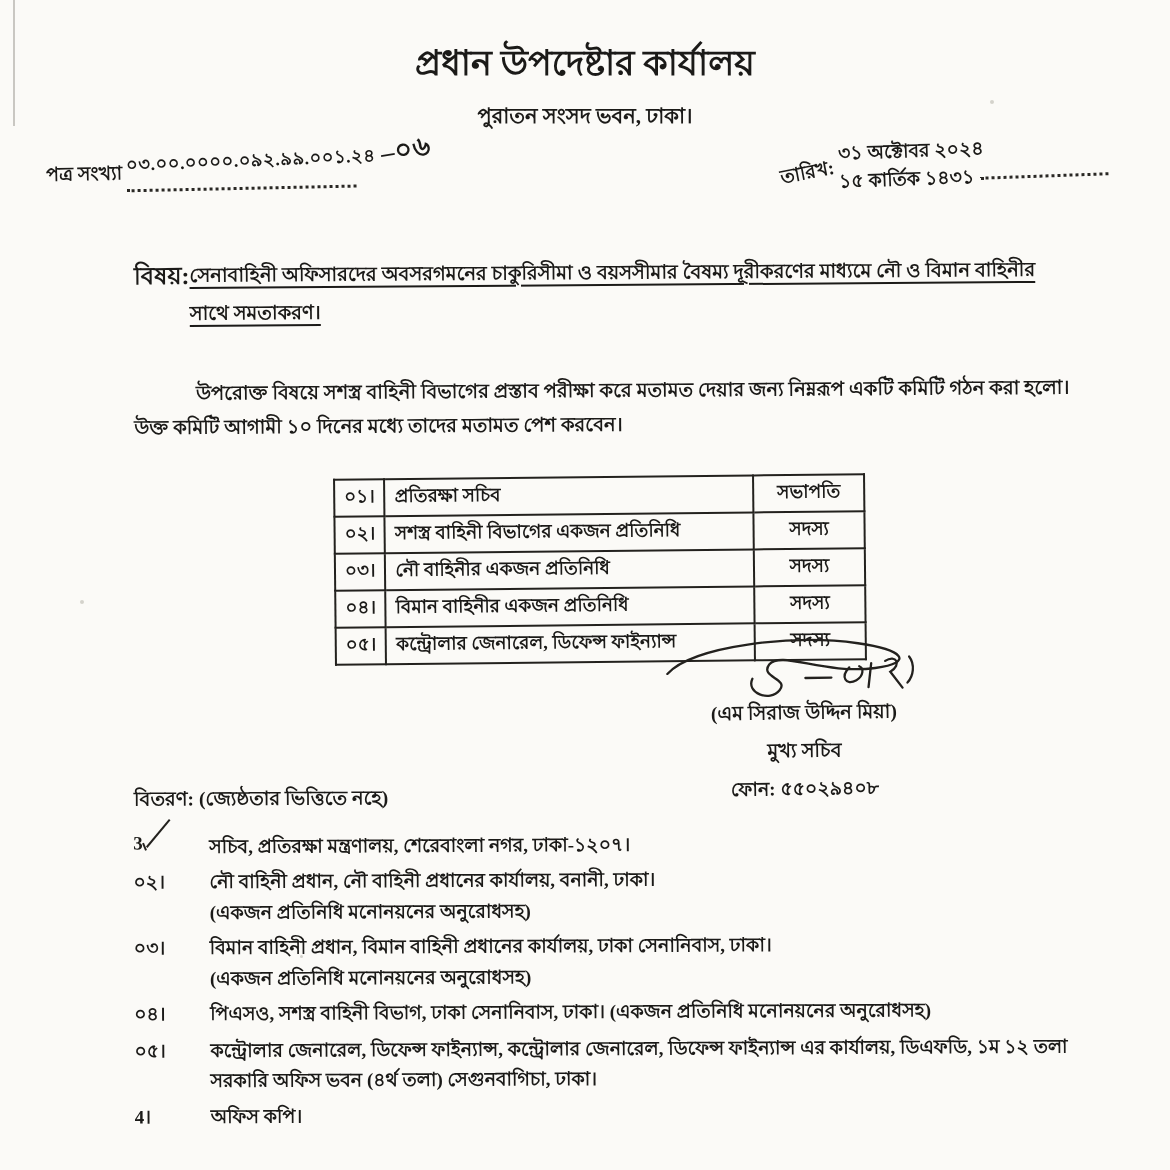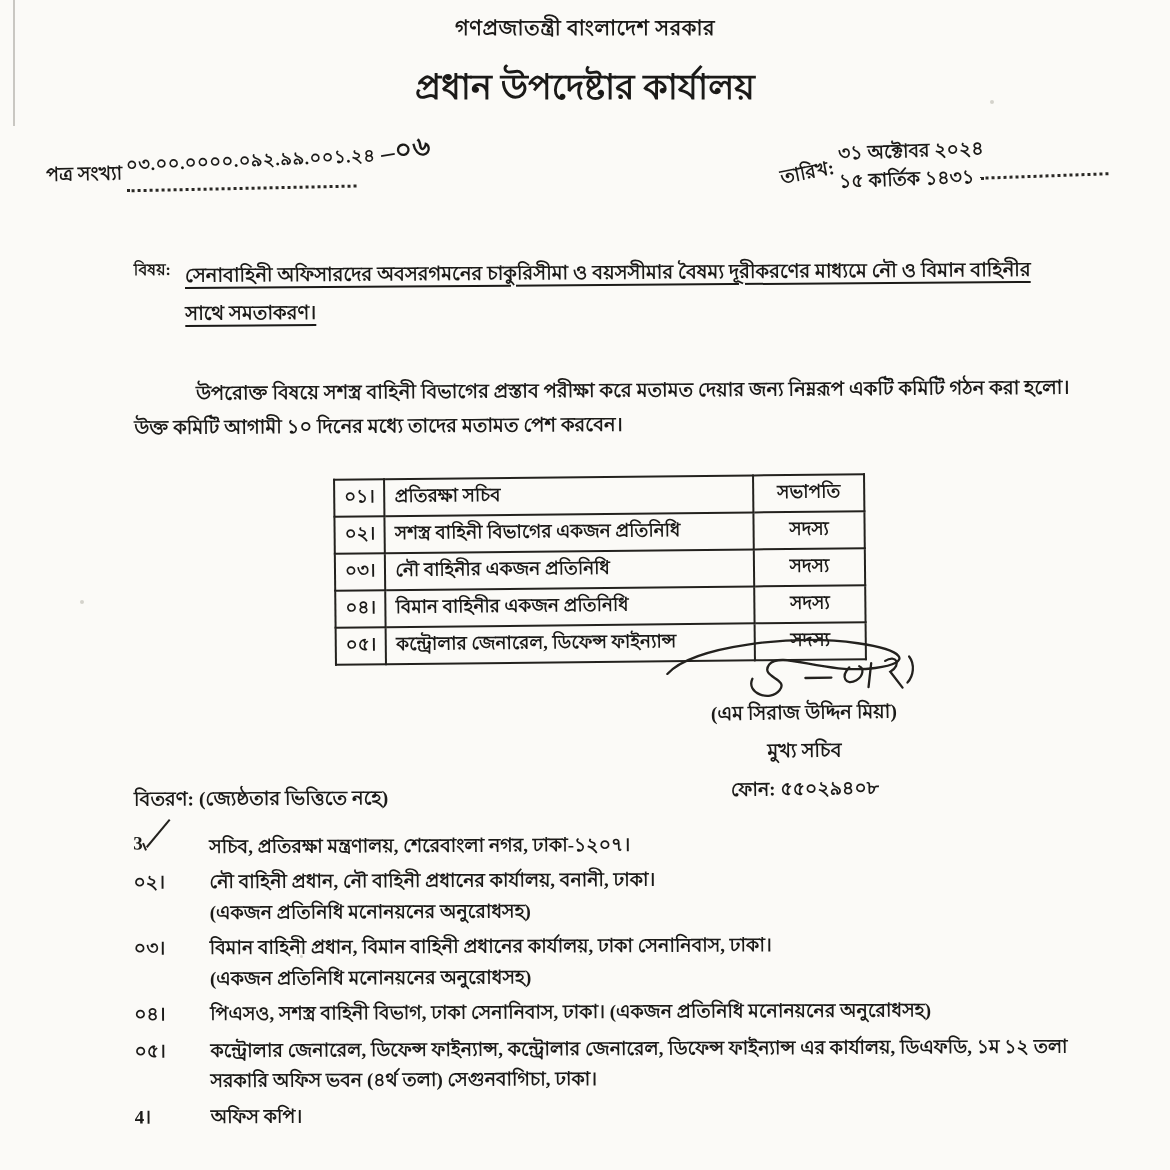--- a/index.html
+++ b/index.html
@@ -15,42 +15,42 @@
   
   .edge-line{position:absolute;left:13px;top:0;width:2px;height:126px;background:#c9c7c2;}
   .speck{position:absolute;width:4px;height:4px;border-radius:50%;background:#d4d2cc;}
   .speck.s1{left:80px;top:600px;}
   .speck.s2{left:990px;top:100px;}
   .speck.s3{left:300px;top:955px;width:3px;height:3px;}
 
   
   .header{position:absolute;top:12px;left:0;right:0;text-align:center;}
   .h-gov{font-size:21px;font-weight:700;letter-spacing:.5px;}
-  .h-office{font-size:35px;font-weight:700;margin-top:13px;}
+  .h-office{font-size:35px;font-weight:700;margin-top:24px;}
   .h-addr{font-size:21px;font-weight:700;margin-top:5px;}
 
   
   .ref-block{position:absolute;top:134px;left:46px;transform:rotate(-1.2deg);display:flex;align-items:flex-end;}
   .ref-label{font-size:19px;font-weight:700;padding-bottom:2px;}
   .ref-col{display:flex;flex-direction:column;margin-left:4px;}
   .ref-number{font-size:18px;font-weight:700;letter-spacing:.5px;white-space:nowrap;transform:rotate(-1deg);}
   .ref-suffix{font-size:27px;font-weight:700;display:inline-block;transform:rotate(-7deg);margin-left:5px;vertical-align:2px;}
   .dotline{display:inline-block;border-bottom:3px dotted #2a2825;height:6px;}
   .ref-dots{width:230px;margin-top:2px;}
 
   .date-block{position:absolute;top:136px;right:62px;transform:rotate(-2deg);display:flex;align-items:center;}
   .date-label{font-size:19px;font-weight:700;transform:rotate(-9deg);margin-right:4px;margin-top:10px;}
   .date-col{display:flex;flex-direction:column;line-height:1.45;}
   .date-line1{font-size:19px;font-weight:700;white-space:nowrap;}
   .date-line2{font-size:19px;font-weight:700;white-space:nowrap;}
   .date-dots{width:128px;margin-left:6px;vertical-align:3px;}
 
   
   .subject{position:absolute;top:254px;left:134px;width:936px;display:flex;transform:rotate(-.4deg);}
-  .subject-label{font-size:16px;font-weight:700;flex-shrink:0;margin-right:14px;}
+  .subject-label{font-size:24px;font-weight:700;flex-shrink:0;}
   .subject-text{
     font-size:19.5px;font-weight:700;line-height:1.95;
     text-decoration:underline;text-underline-offset:5px;
     text-decoration-thickness:1.5px;
   }
 
   
   .body-para{
     position:absolute;top:374px;left:134px;width:938px;
     font-size:19.5px;font-weight:600;line-height:1.75;
@@ -103,22 +103,22 @@
 <body>
 
 <div class="page">
 
   <div class="edge-line"></div>
   <div class="speck s1"></div>
   <div class="speck s2"></div>
   <div class="speck s3"></div>
 
   <div class="header">
-    <div class="h-gov">গণপ্রজাতন্ত্রী বাংলাদেশ সরকার</div>
     <div class="h-office">প্রধান উপদেষ্টার কার্যালয়</div>
+    <div class="h-addr">পুরাতন সংসদ ভবন, ঢাকা।</div>
   </div>
 
   <div class="ref-block">
     <span class="ref-label">পত্র সংখ্যা</span>
     <span class="ref-col">
       <span class="ref-number"><span>০৩.০০.০০০০.০৯২.৯৯.০০১.২৪</span><span class="ref-suffix">–০৬</span></span>
       <span class="dotline ref-dots"></span>
     </span>
   </div>
 

